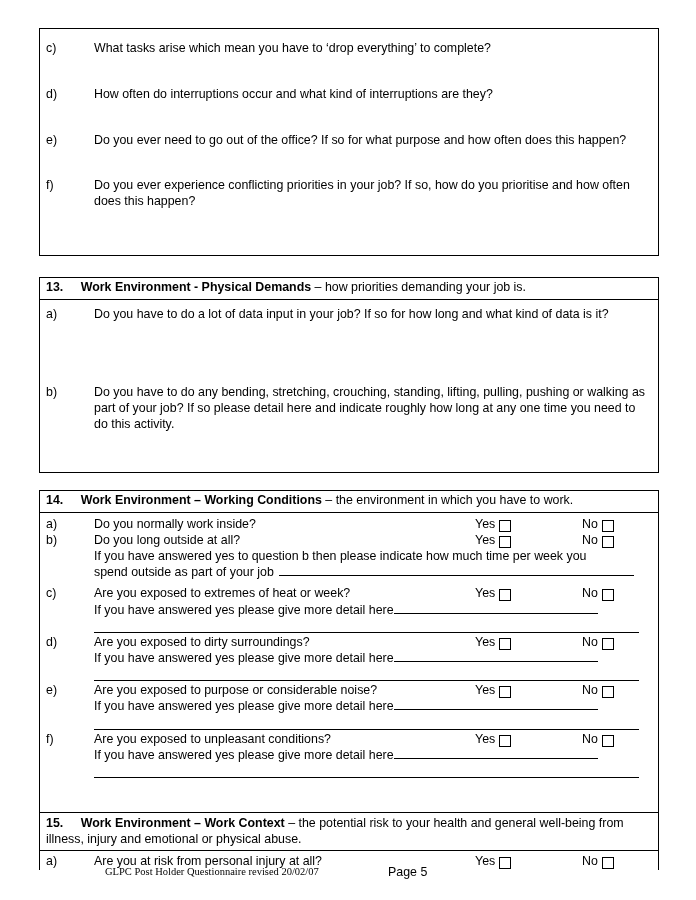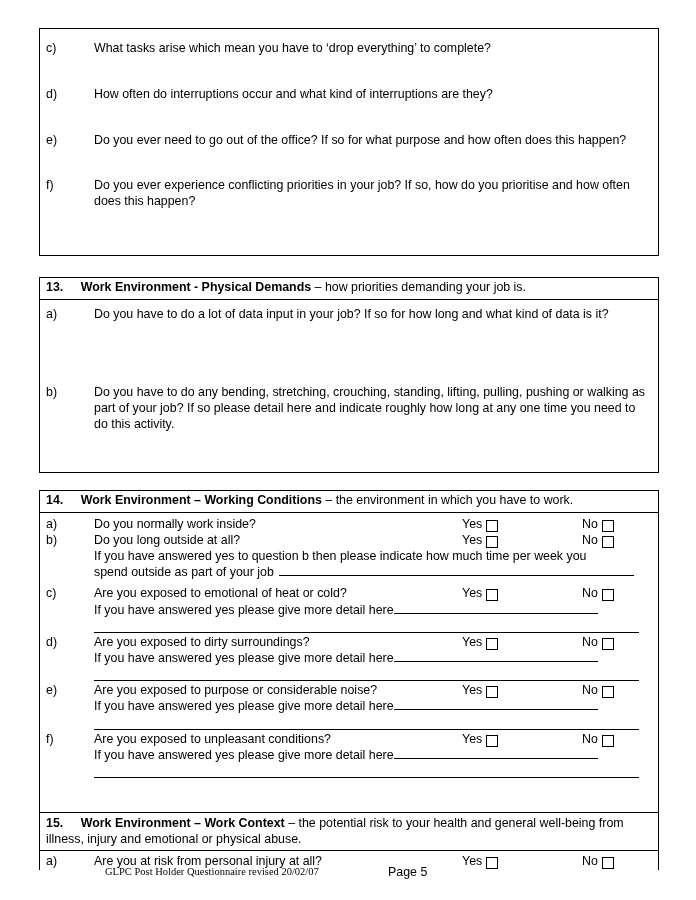--- a/index.html
+++ b/index.html
@@ -72,21 +72,21 @@
 
   
   .q-gap-lg { margin-bottom: 30px; }
   .q-gap-md { margin-bottom: 28px; }
 
   .opt {
     display: inline-flex;
     align-items: center;
     gap: 4px;
   }
-  .opt.yes { position: absolute; left: 416px; }
+  .opt.yes { position: absolute; left: 429px; }
   .opt.no  { position: absolute; left: 536px; }
 
   .cbox {
     display: inline-block;
     width: 12px;
     height: 12px;
     border: 1px solid #000000;
     background: #ffffff;
     position: relative;
     top: 2px;
@@ -225,21 +225,21 @@
         <div class="qletter"></div>
         <div class="qtext">If you have answered yes to question b then please indicate how much time per week you</div>
       </div>
       <div class="qrow">
         <div class="qletter"></div>
         <div class="qtext nowrap"><span>spend outside as part of your job</span><span class="rule" style="width:355px;margin-left:5px;"></span></div>
       </div>
 
       <div class="qrow rowrel" style="margin-top:5px;">
         <div class="qletter">c)</div>
-        <div class="qtext">Are you exposed to emotional of heat or cold?</div>
+        <div class="qtext">Are you exposed to extremes of heat or week?</div>
         <span class="opt yes">
           <span>Yes</span>
           <span class="cbox"></span>
         </span>
         <span class="opt no">
           <span>No</span>
           <span class="cbox"></span>
         </span>
       </div>
       <div class="qrow">

